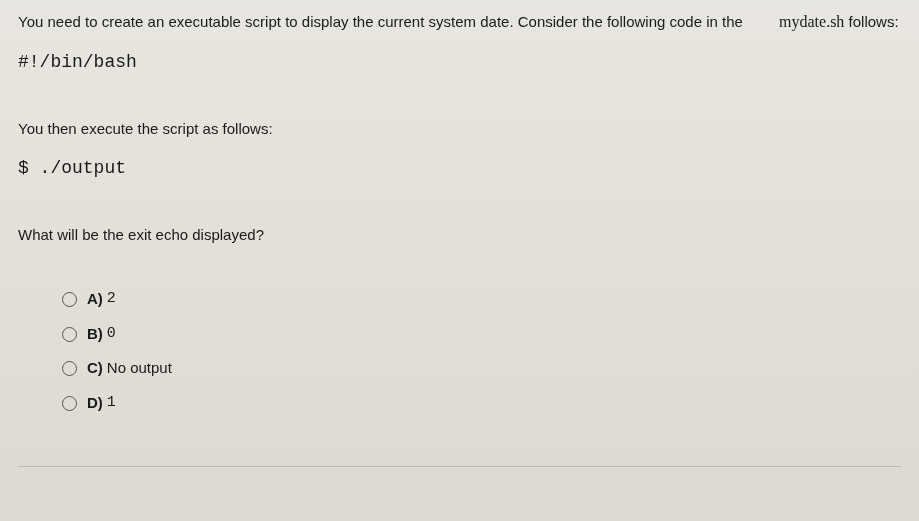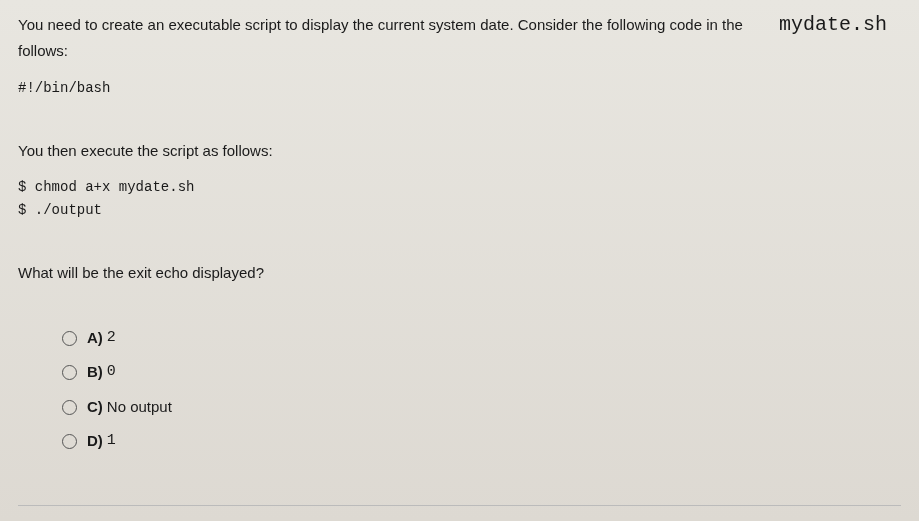--- a/index.html
+++ b/index.html
@@ -14,27 +14,27 @@
       height: 521px;
       padding: 10px 18px;
       color: #1a1a1a;
       font-size: 15px;
       line-height: 1.5;
     }
     .question-text {
       margin-bottom: 14px;
     }
     .code-inline {
-      font-family: Liberation Mono, monospace;
-      font-size: 20px;
+      font-family: Liberation Serif, serif;
+      font-size: 16px;
       padding-left: 32px;
     }
     .code-block {
       font-family: "Courier New", Courier, monospace;
-      font-size: 14px;
+      font-size: 18px;
       margin-bottom: 14px;
       line-height: 1.65;
     }
     .code-block div {
       white-space: pre;
     }
     .followup {
       margin-bottom: 14px;
       margin-top: 40px;
     }
@@ -78,21 +78,20 @@
     <span>You need to create an executable script to display the current system date. Consider the following code in the </span><span class="code-inline">mydate.sh</span><span> follows:</span>
   </p>
 
   <div class="code-block">
     <div>#!/bin/bash</div>
   </div>
 
   <p class="followup">You then execute the script as follows:</p>
 
   <div class="code-block">
-    <div>$ chmod a+x mydate.sh</div>
     <div>$ ./output</div>
   </div>
 
   <p class="followup">What will be the exit echo displayed?</p>
 </div>
 
 <div class="answers-section">
 
   <div class="answer-option">
     <span class="radio-circle"></span>

